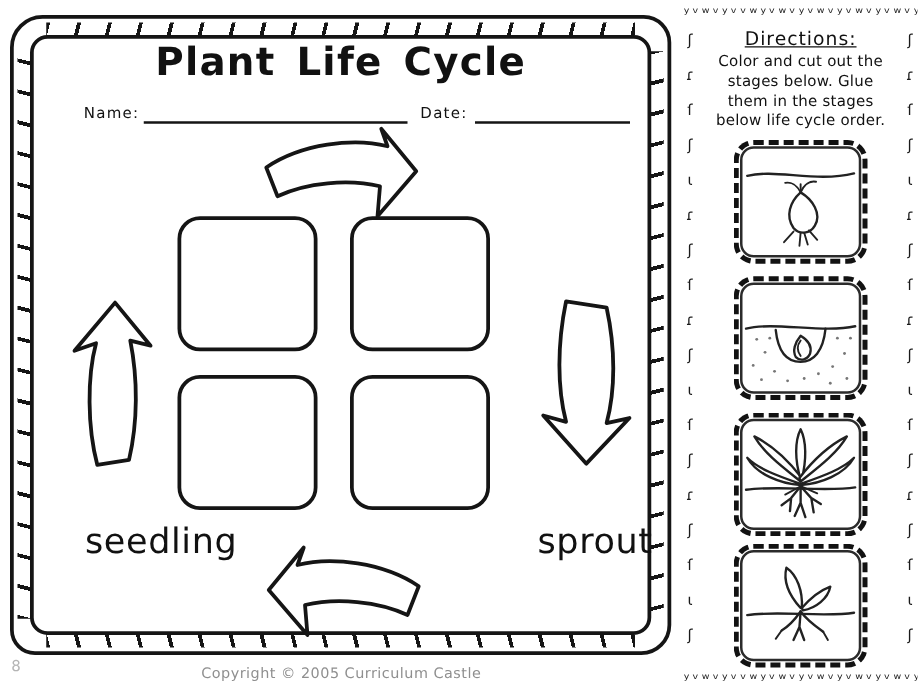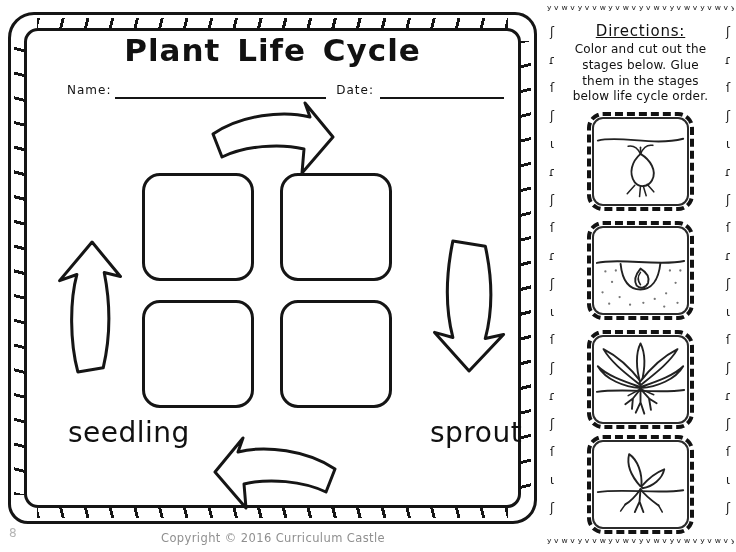--- a/index.html
+++ b/index.html
@@ -124,21 +124,21 @@
       <path d="M31,8 L63,13 C70,45 70,78 63,104 L81,100 L47,136 L13,98 L31,103 C24,76 24,42 31,8 Z"></path>
     </svg>
     <svg class="cycle-arrow arr-bottom" viewBox="0 0 132 76" aria-hidden="true">
       <path d="M126,34 C98,15 56,10 29,17 L34,3 L6,37 L37,73 L35,49 C60,43 94,46 117,57 Z"></path>
     </svg>
     <svg class="cycle-arrow arr-left" viewBox="0 0 80 140" aria-hidden="true">
       <path d="M30,134 C22,104 22,64 29,38 L12,44 L44,6 L72,40 L56,36 C62,66 62,100 55,130 Z"></path>
     </svg>
   </div>
 
-  <div class="copyright">Copyright © 2016 Curriculum Castle</div>
+  <div class="copyright">Copyright © 2005 Curriculum Castle</div>
   <div class="page-num">8</div>
 
   <div class="sidebar">
     <div class="stitch-row top">ʸᵛʷᵛʸᵛᵛʷʸᵛʷᵛʸᵛʷᵛʸᵛʷᵛʸᵛʷᵛʸᵛ</div>
     <div class="stitch-row bottom">ʸᵛʷᵛʸᵛᵛʷʸᵛʷᵛʸᵛʷᵛʸᵛʷᵛʸᵛʷᵛʸᵛ</div>
     <div class="stitch-col left">ʃ
 ɾ
 ſ
 ʃ
 ɩ

